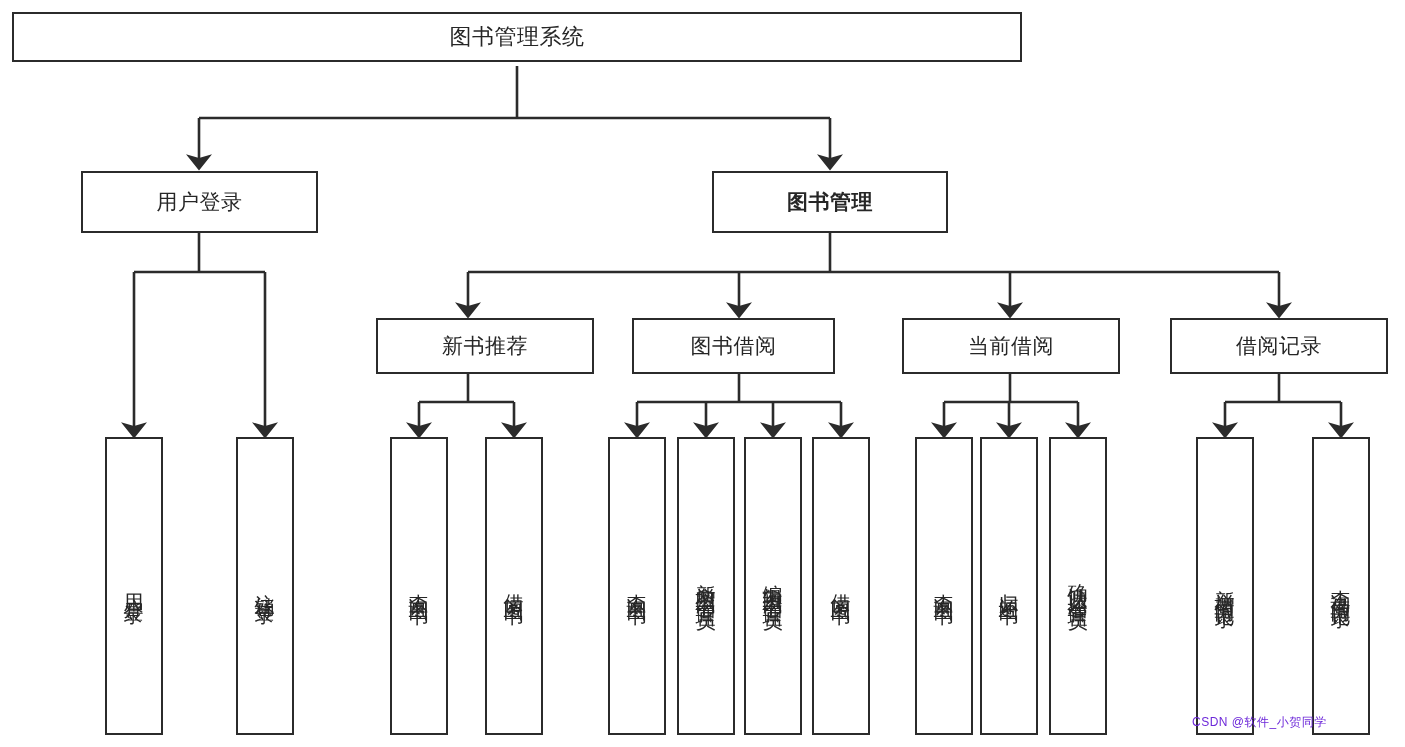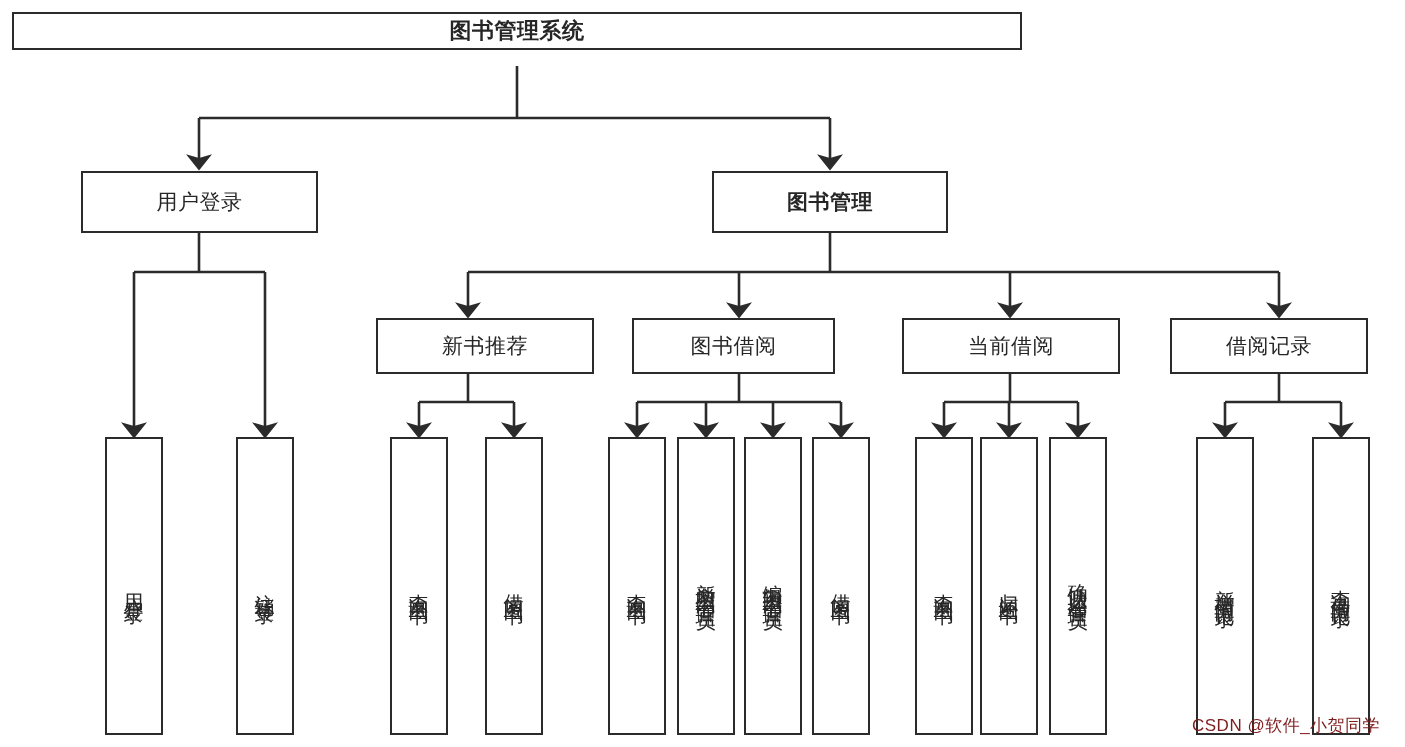--- a/index.html
+++ b/index.html
@@ -56,22 +56,22 @@
   .node.vert .label {
     writing-mode: vertical-rl;
     text-orientation: upright;
     font-size: 20px;
     letter-spacing: 4px;
     line-height: 1.1;
     max-height: 268px;
   }
   .watermark {
     position: absolute;
-    color: #7f1d1d;
-    font-size: 17px;
+    color: #6d28d9;
+    font-size: 12px;
     letter-spacing: 0.5px;
     white-space: nowrap;
     user-select: none;
   }
 </style>
 </head>
 <body>
 
 <div id="canvas">
 
@@ -118,41 +118,41 @@
       <path d="M1009,402 L1009,428" marker-end="url(#arrow)"></path>
       <path d="M1078,402 L1078,428" marker-end="url(#arrow)"></path>
 
       <path d="M1279,374 L1279,402"></path>
       <path d="M1225,402 L1341,402"></path>
       <path d="M1225,402 L1225,428" marker-end="url(#arrow)"></path>
       <path d="M1341,402 L1341,428" marker-end="url(#arrow)"></path>
     </g>
   </svg>
 
-  <div class="node root horiz" style="left:12px; top:12px; width:1010px; height:38px;font-weight:bold;">
+  <div class="node root horiz" style="left:12px; top:12px; width:1010px; height:50px;">
     <span class="label">图书管理系统</span>
   </div>
 
   <div class="node horiz" style="left:81px; top:171px; width:237px; height:62px;">
     <span class="label">用户登录</span>
   </div>
   <div class="node horiz" style="left:712px; top:171px; width:236px; height:62px;font-weight:bold;">
     <span class="label">图书管理</span>
   </div>
 
   <div class="node horiz" style="left:376px; top:318px; width:218px; height:56px;">
     <span class="label">新书推荐</span>
   </div>
   <div class="node horiz" style="left:632px; top:318px; width:203px; height:56px;">
     <span class="label">图书借阅</span>
   </div>
   <div class="node horiz" style="left:902px; top:318px; width:218px; height:56px;justify-content:center;">
     <span class="label">当前借阅</span>
   </div>
-  <div class="node horiz" style="left:1170px; top:318px; width:198px; height:56px;">
+  <div class="node horiz" style="left:1170px; top:318px; width:218px; height:56px;">
     <span class="label">借阅记录</span>
   </div>
 
   <div class="node vert" style="left:105px; top:437px; width:58px; height:298px;">
     <span class="label">用户登录</span>
   </div>
   <div class="node vert" style="left:236px; top:437px; width:58px; height:298px;">
     <span class="label">注销登录</span>
   </div>
 

